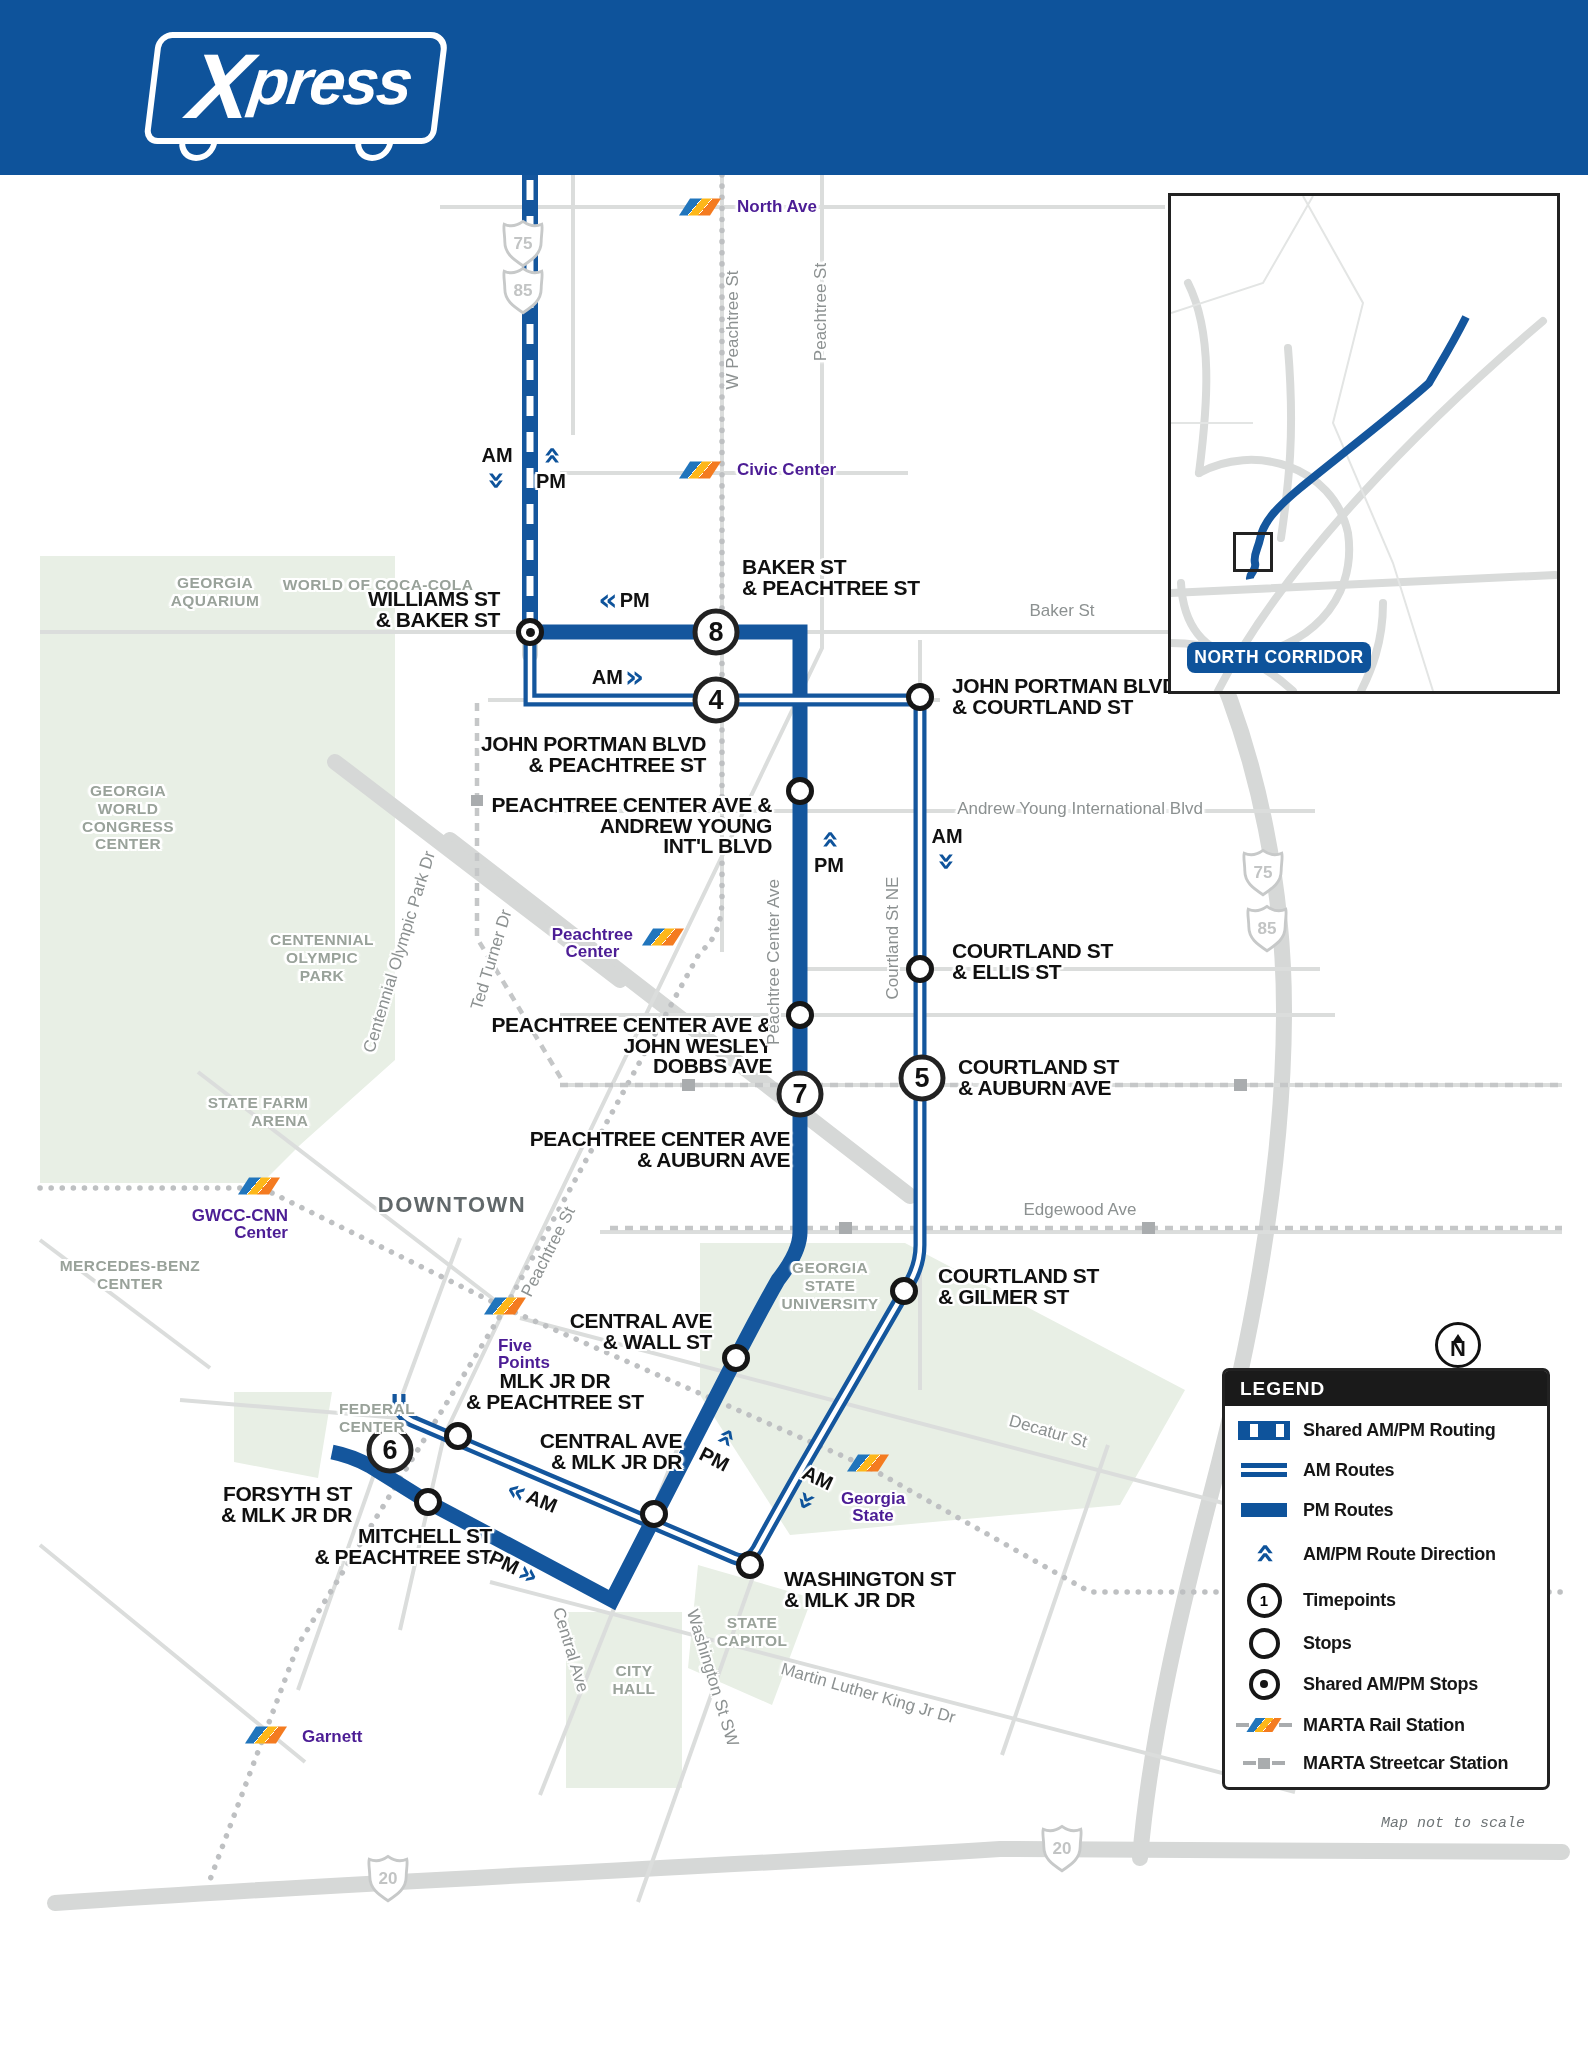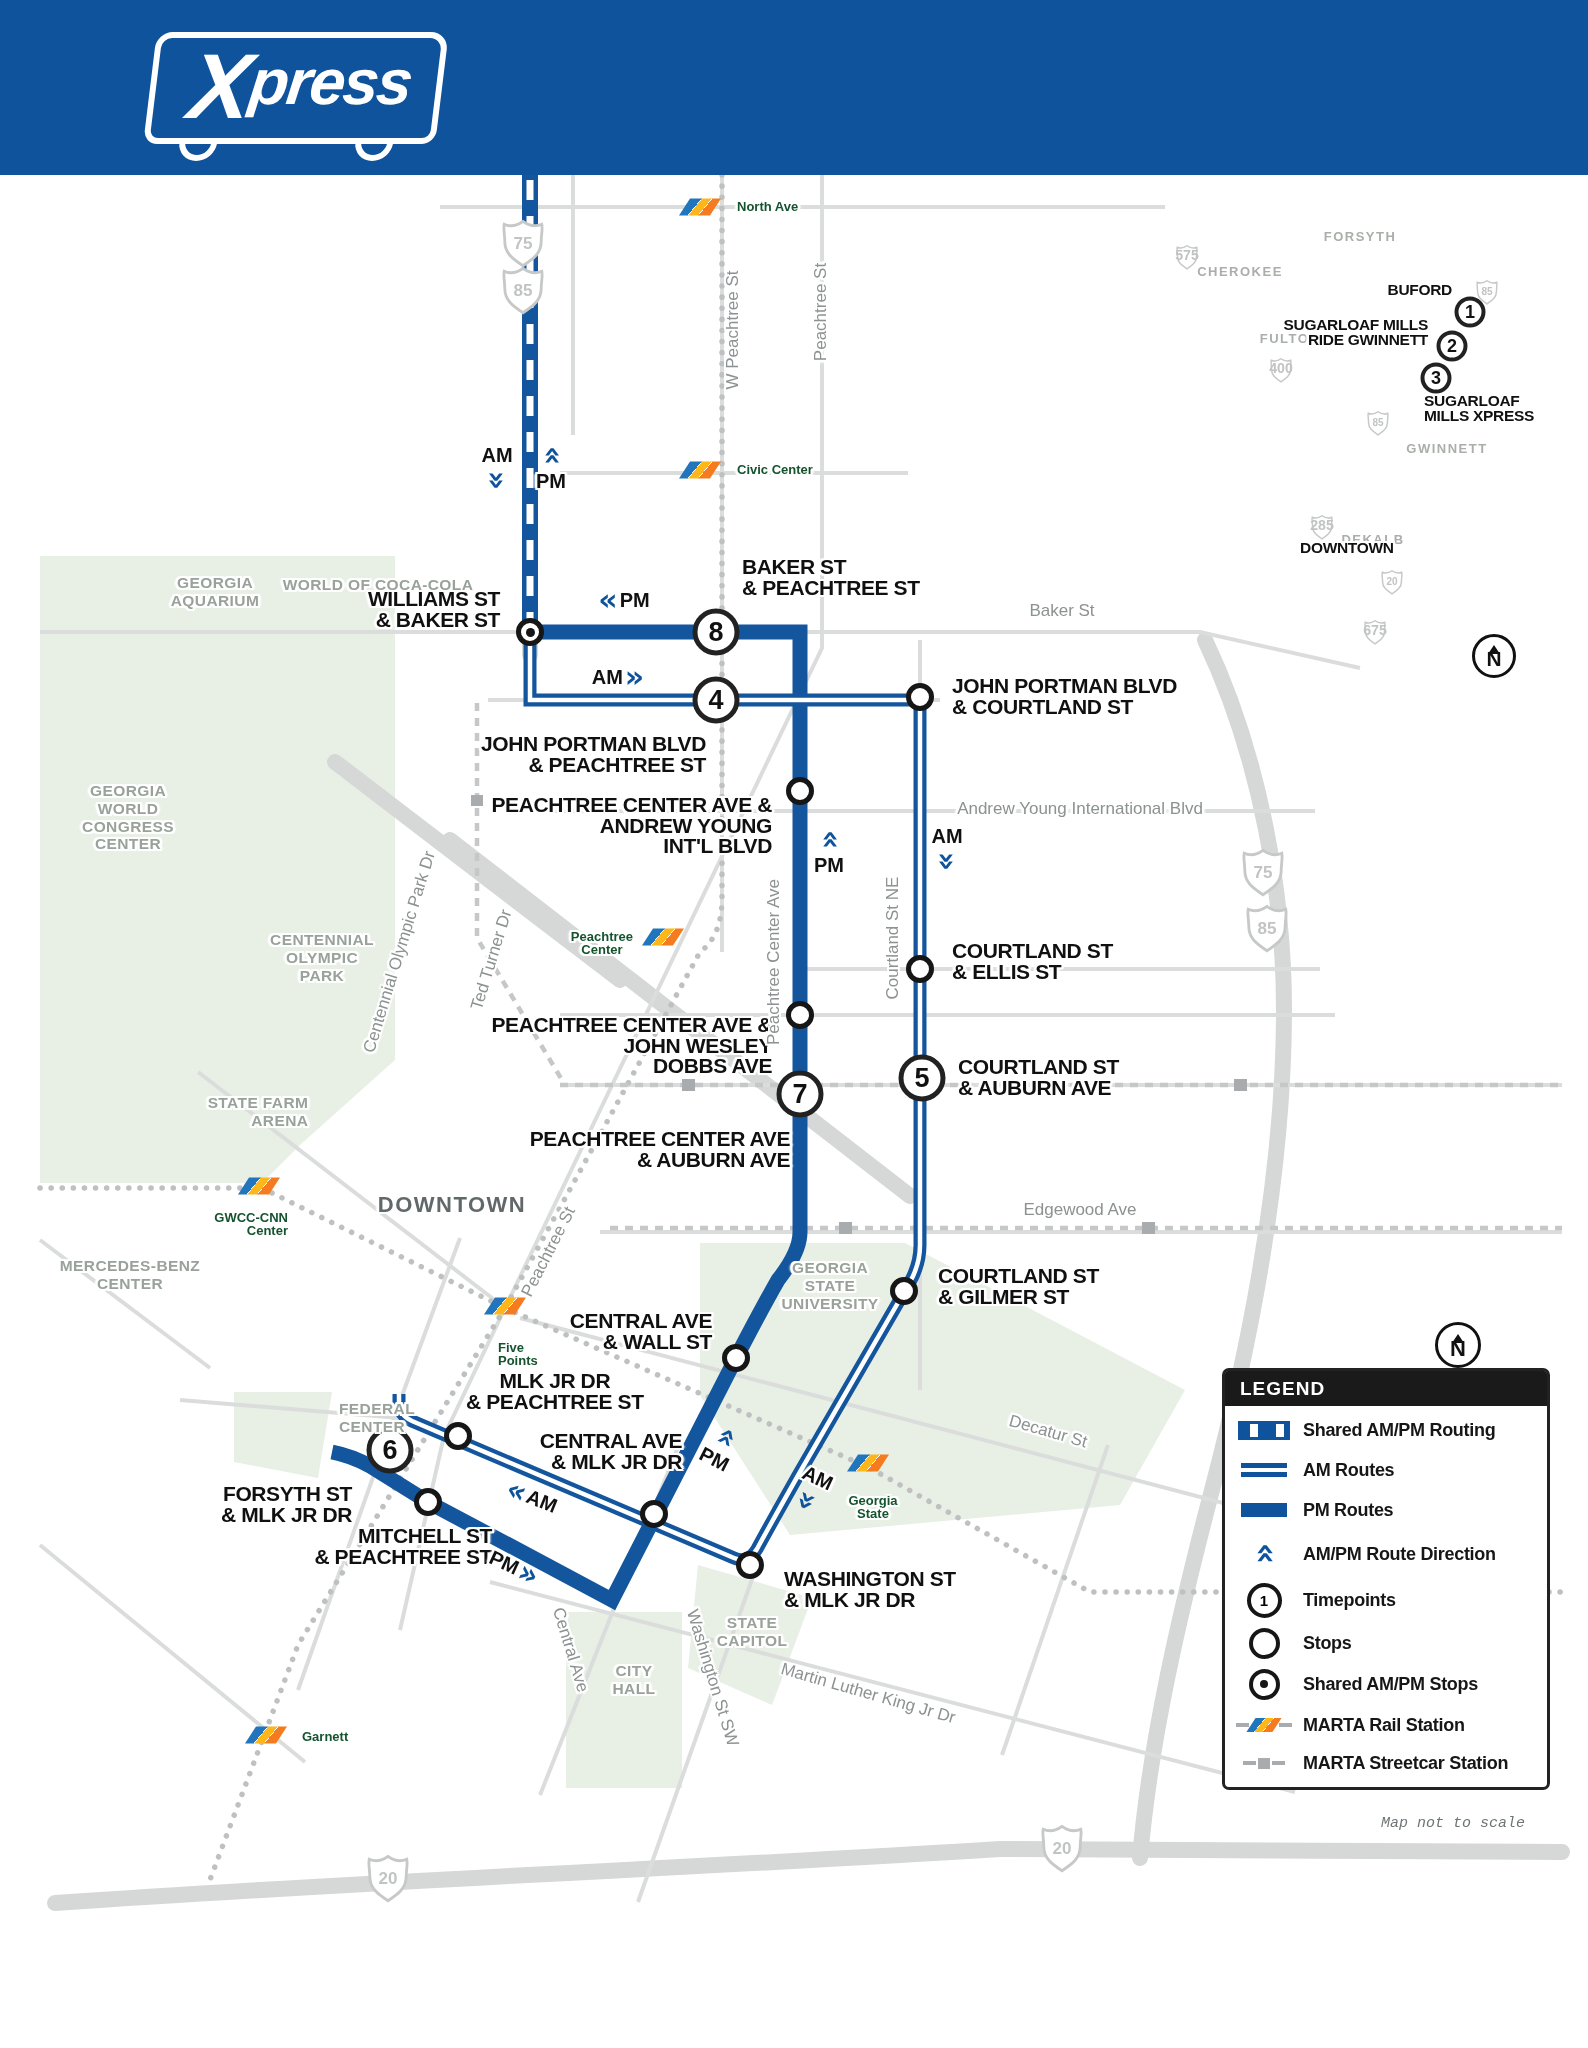--- a/index.html
+++ b/index.html
@@ -21,21 +21,21 @@
   #footer .f2{color:#fff;font-size:33px;font-weight:bold;}
   
   .anchor{position:absolute;width:0;height:0;}
   .lbl{position:absolute;white-space:pre;line-height:0.98;}
   .halo{text-shadow:2px 0 0 #fff,-2px 0 0 #fff,0 2px 0 #fff,0 -2px 0 #fff,
         2px 2px 0 #fff,-2px -2px 0 #fff,2px -2px 0 #fff,-2px 2px 0 #fff,3px 0 2px #fff,-3px 0 2px #fff;}
   .stoplbl{font-weight:bold;font-size:21px;color:#101010;letter-spacing:-0.4px;}
   .streetlbl{font-size:17px;color:#8c9191;font-weight:500;}
   .arealbl{font-size:15.5px;font-weight:bold;color:#99a29a;letter-spacing:0.4px;text-align:center;line-height:1.15;}
   .downtownlbl{font-size:22px;font-weight:bold;color:#61686a;letter-spacing:1.5px;}
-  .stationlbl{font-size:13px;font-weight:bold;color:#14532d;line-height:1.02;}
+  .stationlbl{font-size:17px;font-weight:bold;color:#4c1d95;line-height:1.02;}
   .countylbl{font-size:13px;font-weight:bold;color:#aaafaa;letter-spacing:1.5px;}
   .insetstoplbl{font-weight:bold;font-size:15.5px;color:#101010;letter-spacing:-0.3px;line-height:0.98;}
   
   .stop,.tp,.itp{position:absolute;background:#fff;border-radius:50%;transform:translate(-50%,-50%);
        display:flex;align-items:center;justify-content:center;box-sizing:border-box;}
   .stop{width:28px;height:28px;border:5.5px solid #161616;}
   .stop .dot{width:9px;height:9px;background:#161616;border-radius:50%;}
   .tp{width:47px;height:47px;border:5.5px solid #222;font-weight:bold;font-size:27px;color:#111;}
   .itp{width:31px;height:31px;border:4px solid #222;font-weight:bold;font-size:18px;color:#111;}
   .marta{position:absolute;width:31px;height:17px;transform:translate(-50%,-50%) skewX(-33deg);
@@ -529,20 +529,41 @@
     </div>
 
   <div id="header" class="abs bluebar">
     <div id="logo">
       <div class="bus"><span class="bigx">X</span><span>press</span></div>
       <div class="wheel" style="left:36px;"></div>
       <div class="wheel" style="right:42px;"></div>
     </div>
   </div>
 
+  <div id="inset" class="abs">
+    <svg width="386" height="495" viewBox="1168 193 386 495">
+      <g stroke="#d9dbda" stroke-width="8" fill="none" stroke-linecap="round">
+        <path d="M1215,688 C1280,560 1420,420 1540,318"></path>
+        <path d="M1168,590 L1552,572"></path>
+        <path d="M1380,600 C1380,640 1368,668 1358,688"></path>
+        <path d="M1285,345 C1292,430 1286,480 1278,535"></path>
+        <path d="M1196,470 C1250,440 1330,462 1345,530 C1355,600 1300,648 1240,652 C1200,652 1180,620 1178,580"></path>
+        <path d="M1185,280 C1210,330 1205,400 1196,470"></path>
+        <path d="M1168,640 C1220,640 1260,660 1290,688"></path>
+      </g>
+      <g stroke="#e3e5e4" stroke-width="2" fill="none">
+        <path d="M1300,193 L1360,300 L1330,420 L1390,560 L1430,688"></path>
+        <path d="M1168,310 L1260,280 L1310,193"></path>
+        <path d="M1168,420 L1250,420"></path>
+      </g>
+      <path d="M1463,314 C1450,340 1440,356 1426,380 C1400,404 1330,458 1296,486 C1272,506 1260,520 1257,536 C1255,546 1250,552 1252,560 C1254,568 1246,570 1247,576" stroke="#14569d" stroke-width="8" fill="none"></path>
+    </svg>
+    <div id="dtbox" style="left:62px;top:336px;"></div>
+    <div id="inset-badge">NORTH CORRIDOR</div>
+  </div>
 
   <div id="legend" class="abs">
     <div id="legend-header">LEGEND</div>
   <div class="lrow" style="top: 44px; height: 30px;">
         <div class="ic">
           <div class="mini-shared"></div>
         </div>
         <div class="lt">Shared AM/PM Routing</div>
       </div>
       <div class="lrow" style="top: 84px; height: 30px;">

